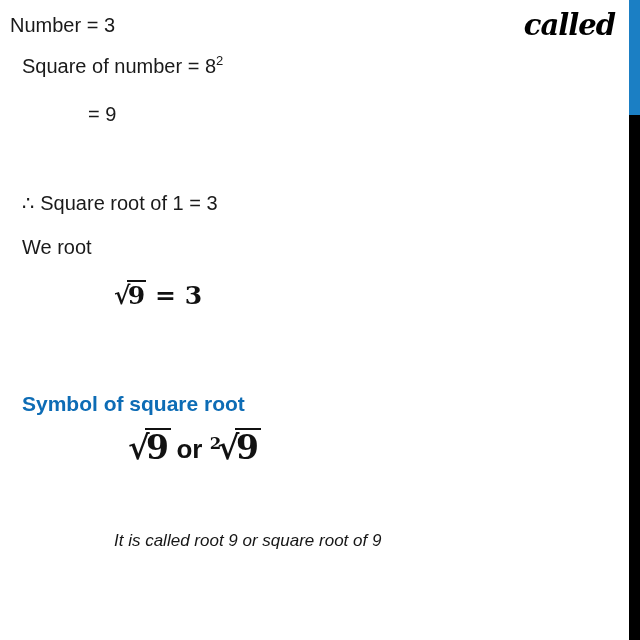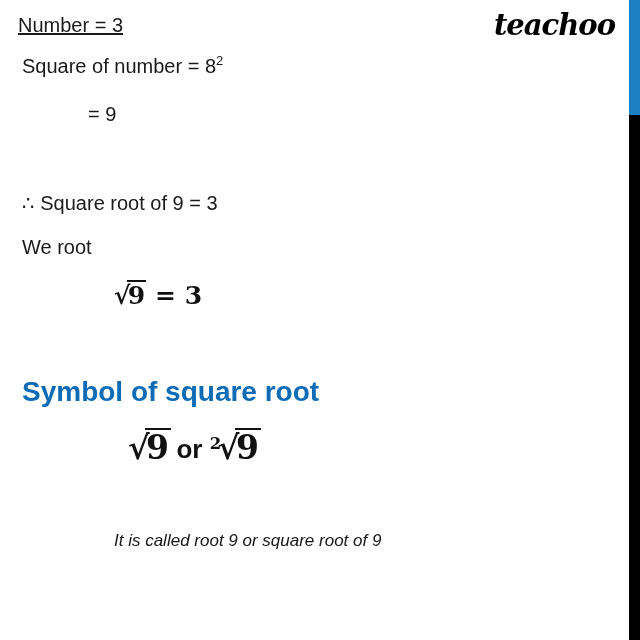--- a/index.html
+++ b/index.html
@@ -18,21 +18,21 @@
   
   .logo{
     top:8px;right:25px;
     font-family:"DejaVu Serif",serif;
     font-style:italic;font-weight:bold;
     font-size:29px;letter-spacing:-1px;color:#000;
   }
 
   
   .t{font-size:20px;}
-  .line-number{left:18px;top:14px;text-decoration:underline;}
+  .line-number{left:10px;top:14px;}
   .line-square{left:22px;top:55px;}
   .line-square sup{font-size:13px;vertical-align:super;line-height:0;}
   .line-eq-nine{left:88px;top:103px;}
   .line-root{left:22px;top:191px;}
   .line-we-write{left:22px;top:236px;}
 
   
   .math{font-family:"DejaVu Serif","Liberation Serif",serif;font-weight:bold;color:#111;}
   .math-small{left:114px;top:280px;font-size:25px;}
   .math-big{left:128px;top:428px;font-size:33px;}
@@ -55,48 +55,48 @@
   .eq-rhs{margin-left:0.35em;}
   .or-word{
     font-family:"Liberation Sans","DejaVu Sans",sans-serif;
     font-size:26px;font-weight:bold;color:#111;
     margin:16px 0.28em 0 0.22em;
     vertical-align:0.05em;
   }
 
   
   .heading{
-    left:22px;top:376px;
-    font-size:28px;font-weight:bold;
+    left:22px;top:392px;
+    font-size:21px;font-weight:bold;
     color:var(--heading-blue,#0d6cb5);
   }
 
   
   .caption{
     left:114px;top:515px;
     font-size:17px;font-style:italic;color:#161616;margin-top:16px;
   }
 </style>
 </head>
 <body>
 
 <div>
 
   <div class="edge-blue"></div>
   <div class="edge-black"></div>
 
-  <div class="abs logo">teachoo</div>
+  <div class="abs logo">called</div>
 
   <div class="abs t line-number">Number = 3</div>
 
   <div class="abs t line-square"><span>Square of number = 8</span><sup>2</sup></div>
 
   <div class="abs t line-eq-nine">= 9</div>
 
-  <div class="abs t line-root">∴ Square root of 9 = 3</div>
+  <div class="abs t line-root">∴ Square root of 1 = 3</div>
 
   <div class="abs t line-we-write">We root</div>
 
   <div class="abs math math-small">
     <span class="sqrt"><span class="rsign">√</span><span class="rcand">9</span></span><span class="eq-rhs">= 3</span>
   </div>
 
   <div class="abs heading">Symbol of square root</div>
 
   <div class="abs math math-big">

